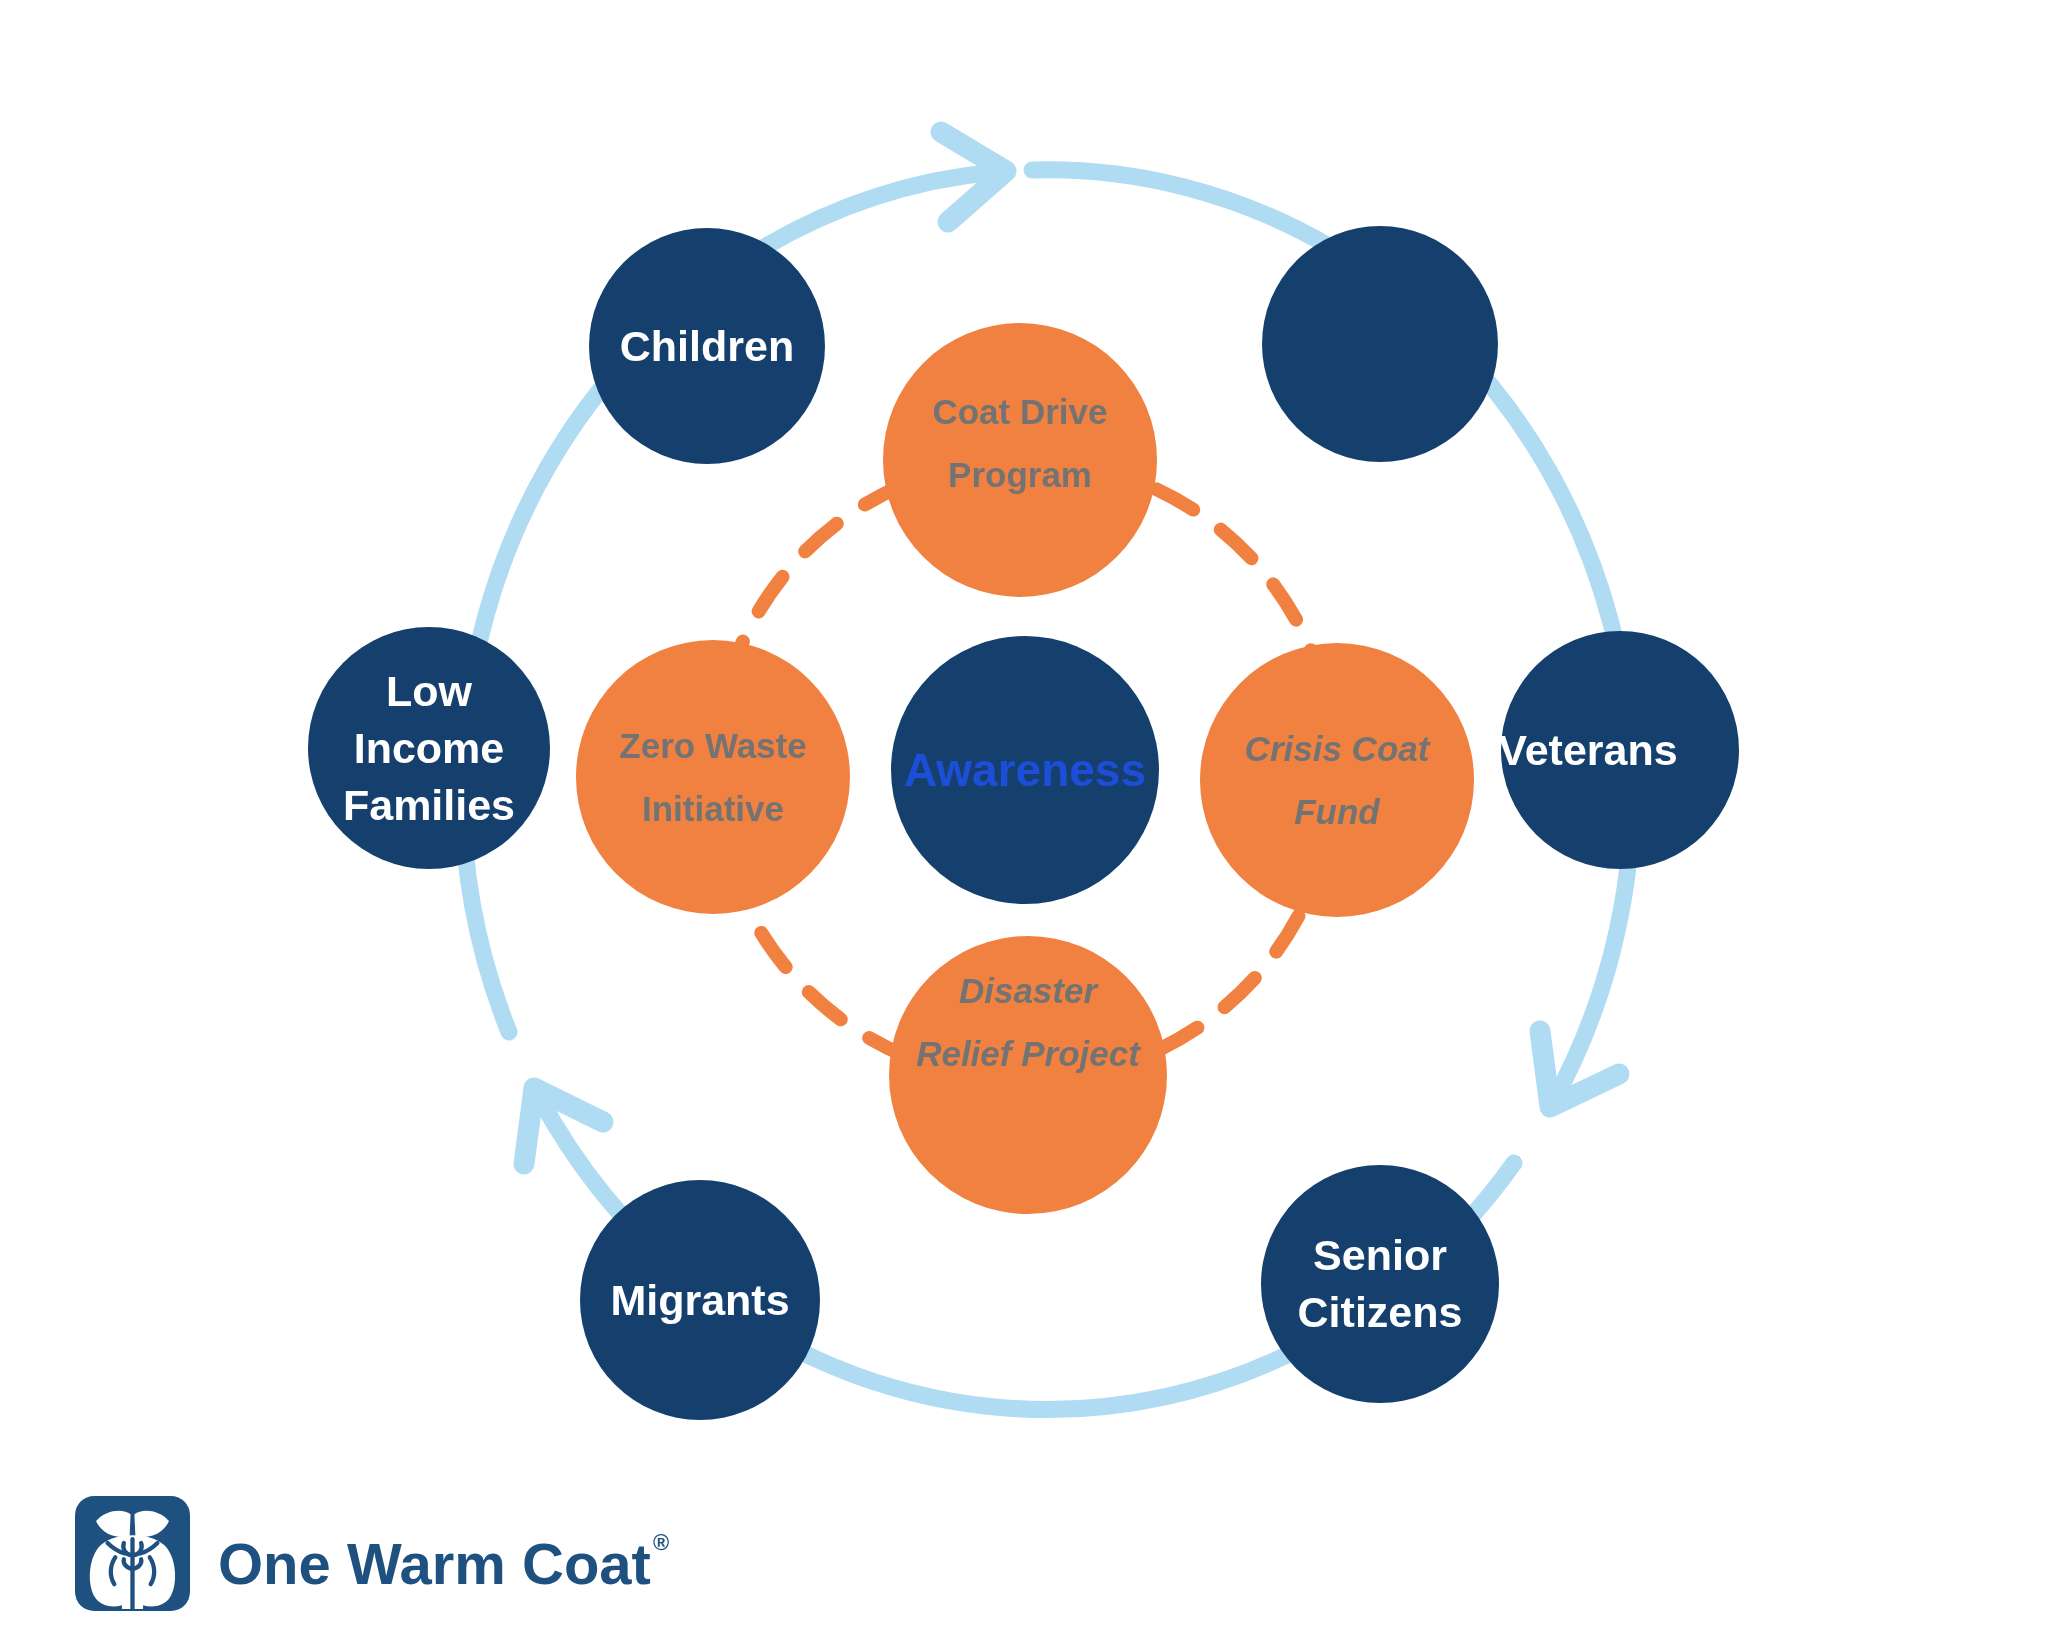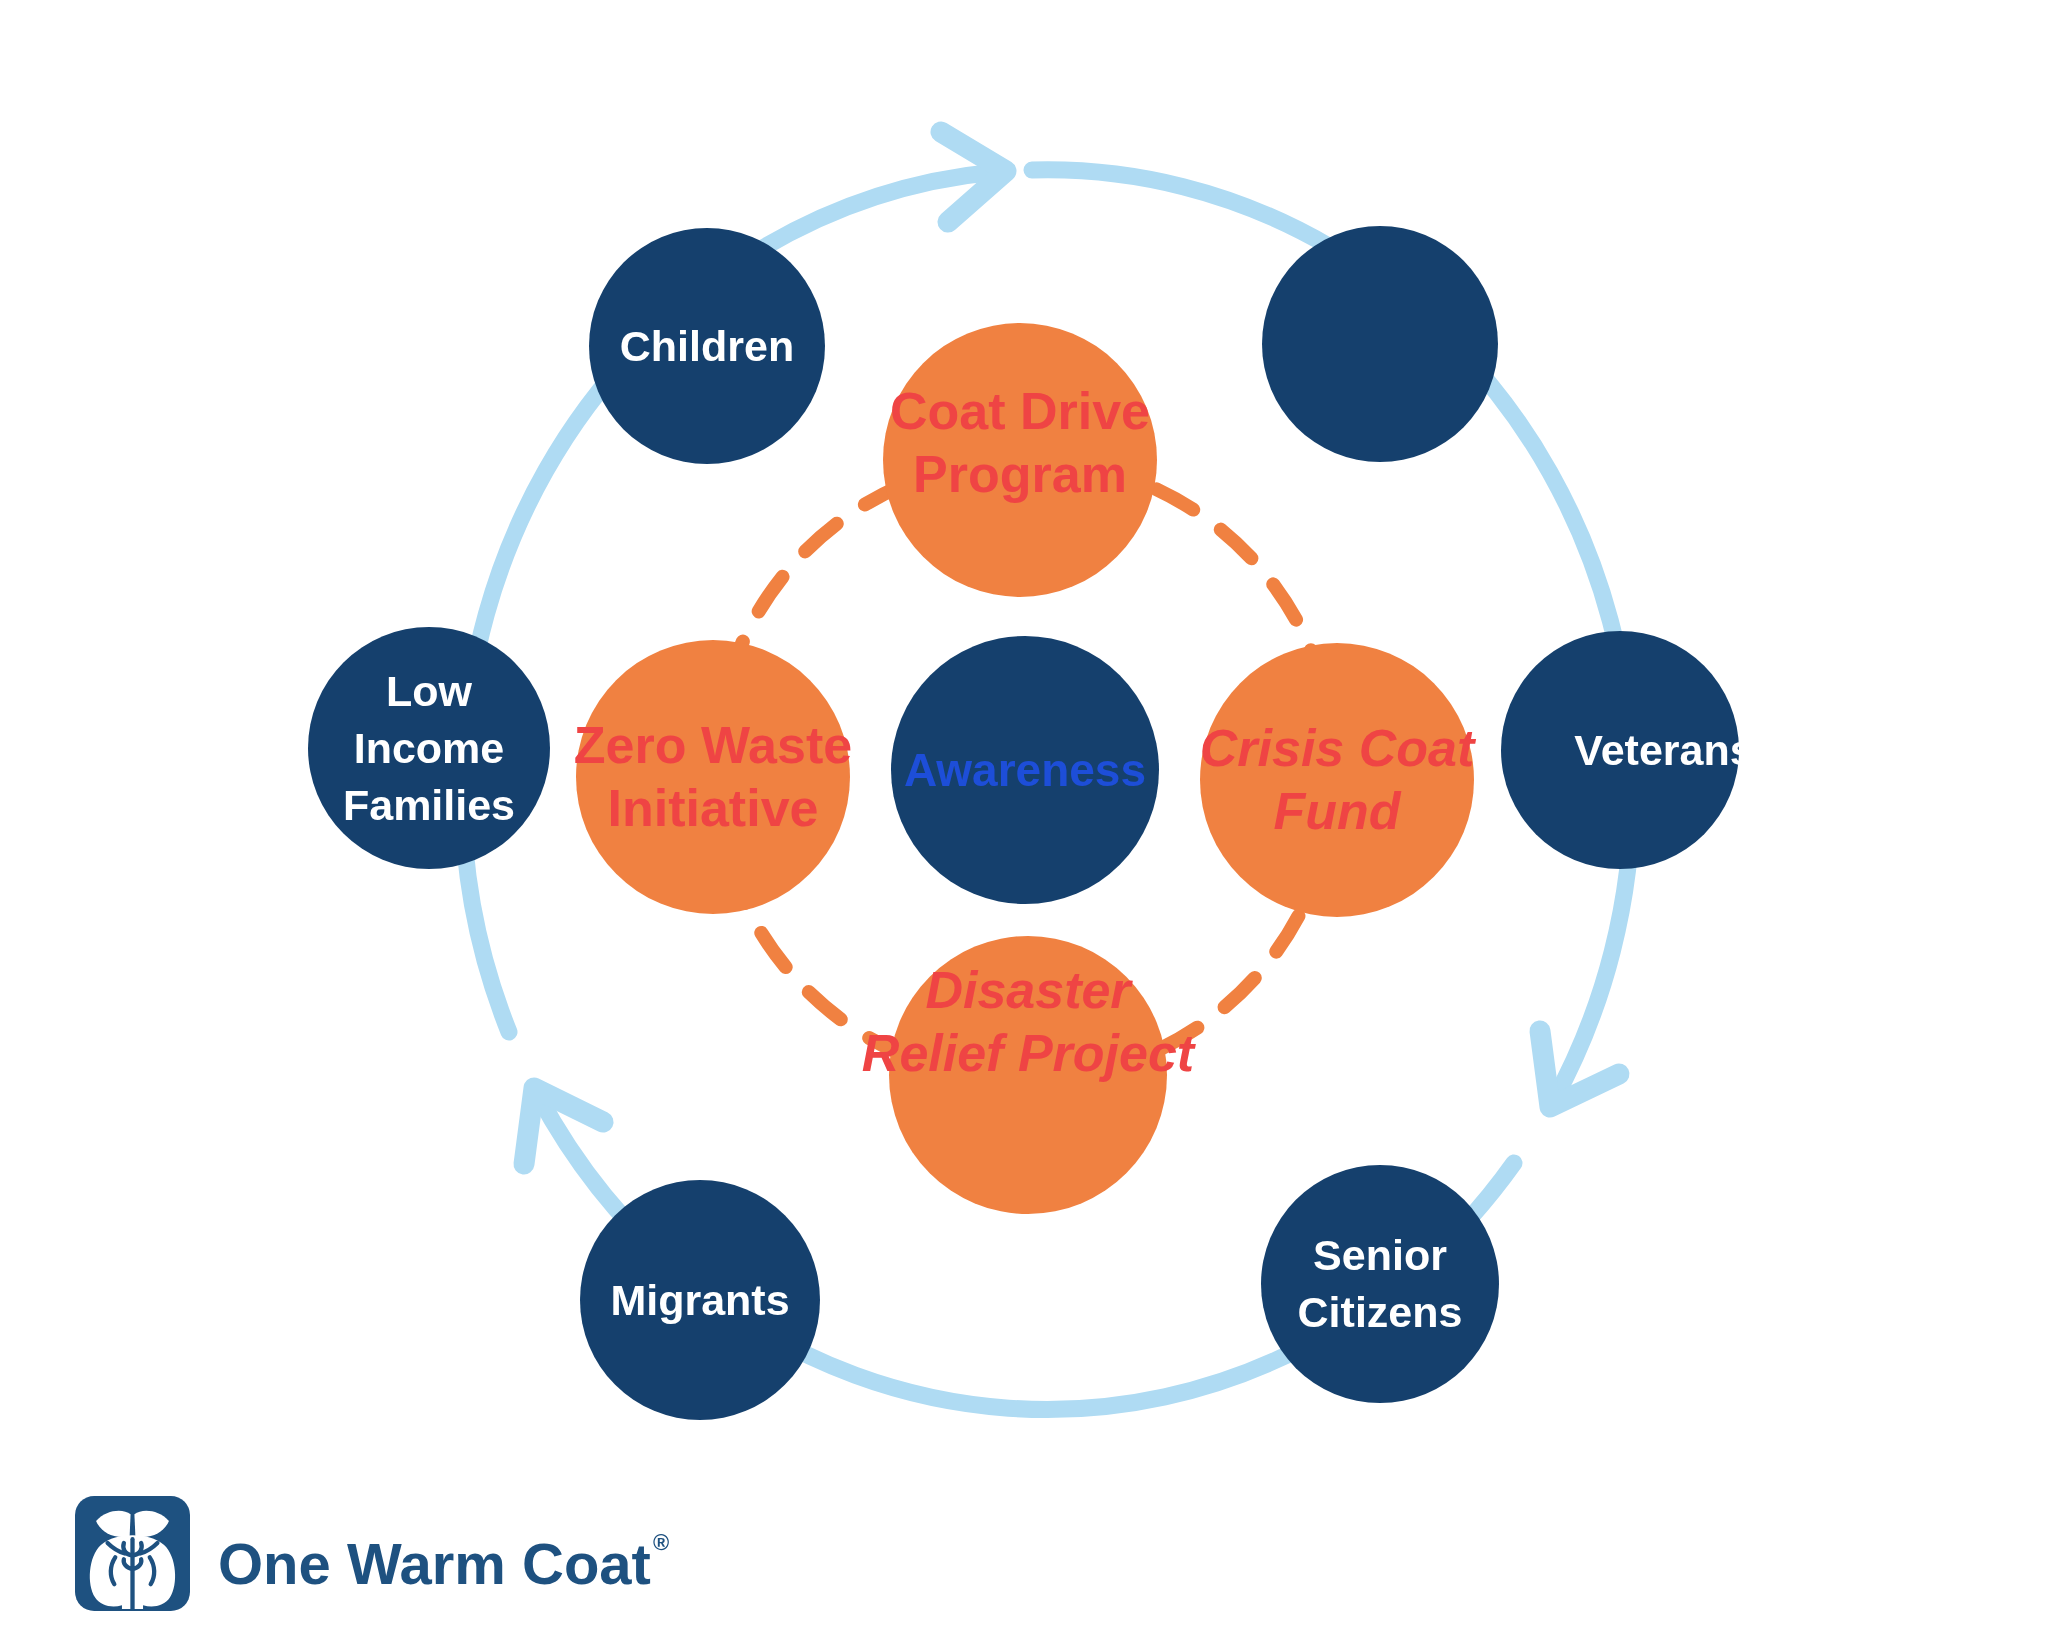--- a/index.html
+++ b/index.html
@@ -14,21 +14,21 @@
   .node-label{
     position:absolute;
     transform:translate(-50%,-50%);
     text-align:center;
     font-weight:bold;
     pointer-events:none;
     white-space:nowrap;
   }
   .node-label.navy{color:#ffffff;font-size:43px;line-height:57px;}
   .node-label.center{color:#1d4ed8;font-size:46px;line-height:58px;}
-  .node-label.orange{color:#ef4444;font-size:52px;line-height:63px;}
+  .node-label.orange{color:#737373;font-size:35px;line-height:63px;}
   .logo{
     position:absolute;left:43px;top:1485px;
     display:flex;align-items:center;padding-left:32px;
   }
   .logo-icon{width:115px;height:115px;display:block;}
   .logo-text{
     margin-left:28px;
     color:#1E5180;
     font-size:58px;
     font-weight:bold;
@@ -83,21 +83,21 @@
   </svg>
 
   <div class="node-label navy" style="left:707px;  top:346px;">
     <div>Children</div>
   </div>
   <div class="node-label navy" style="left:429px;  top:748px;">
     <div>Low</div>
     <div>Income</div>
     <div>Families</div>
   </div>
-  <div class="node-label navy" style="left:1664px; top:750px;text-align:right;">
+  <div class="node-label navy" style="left:1588px; top:750px;text-align:right;">
     <div>Veterans</div>
   </div>
   <div class="node-label navy" style="left:700px;  top:1300px;">
     <div>Migrants</div>
   </div>
   <div class="node-label navy" style="left:1380px; top:1284px;">
     <div>Senior</div>
     <div>Citizens</div>
   </div>
 

